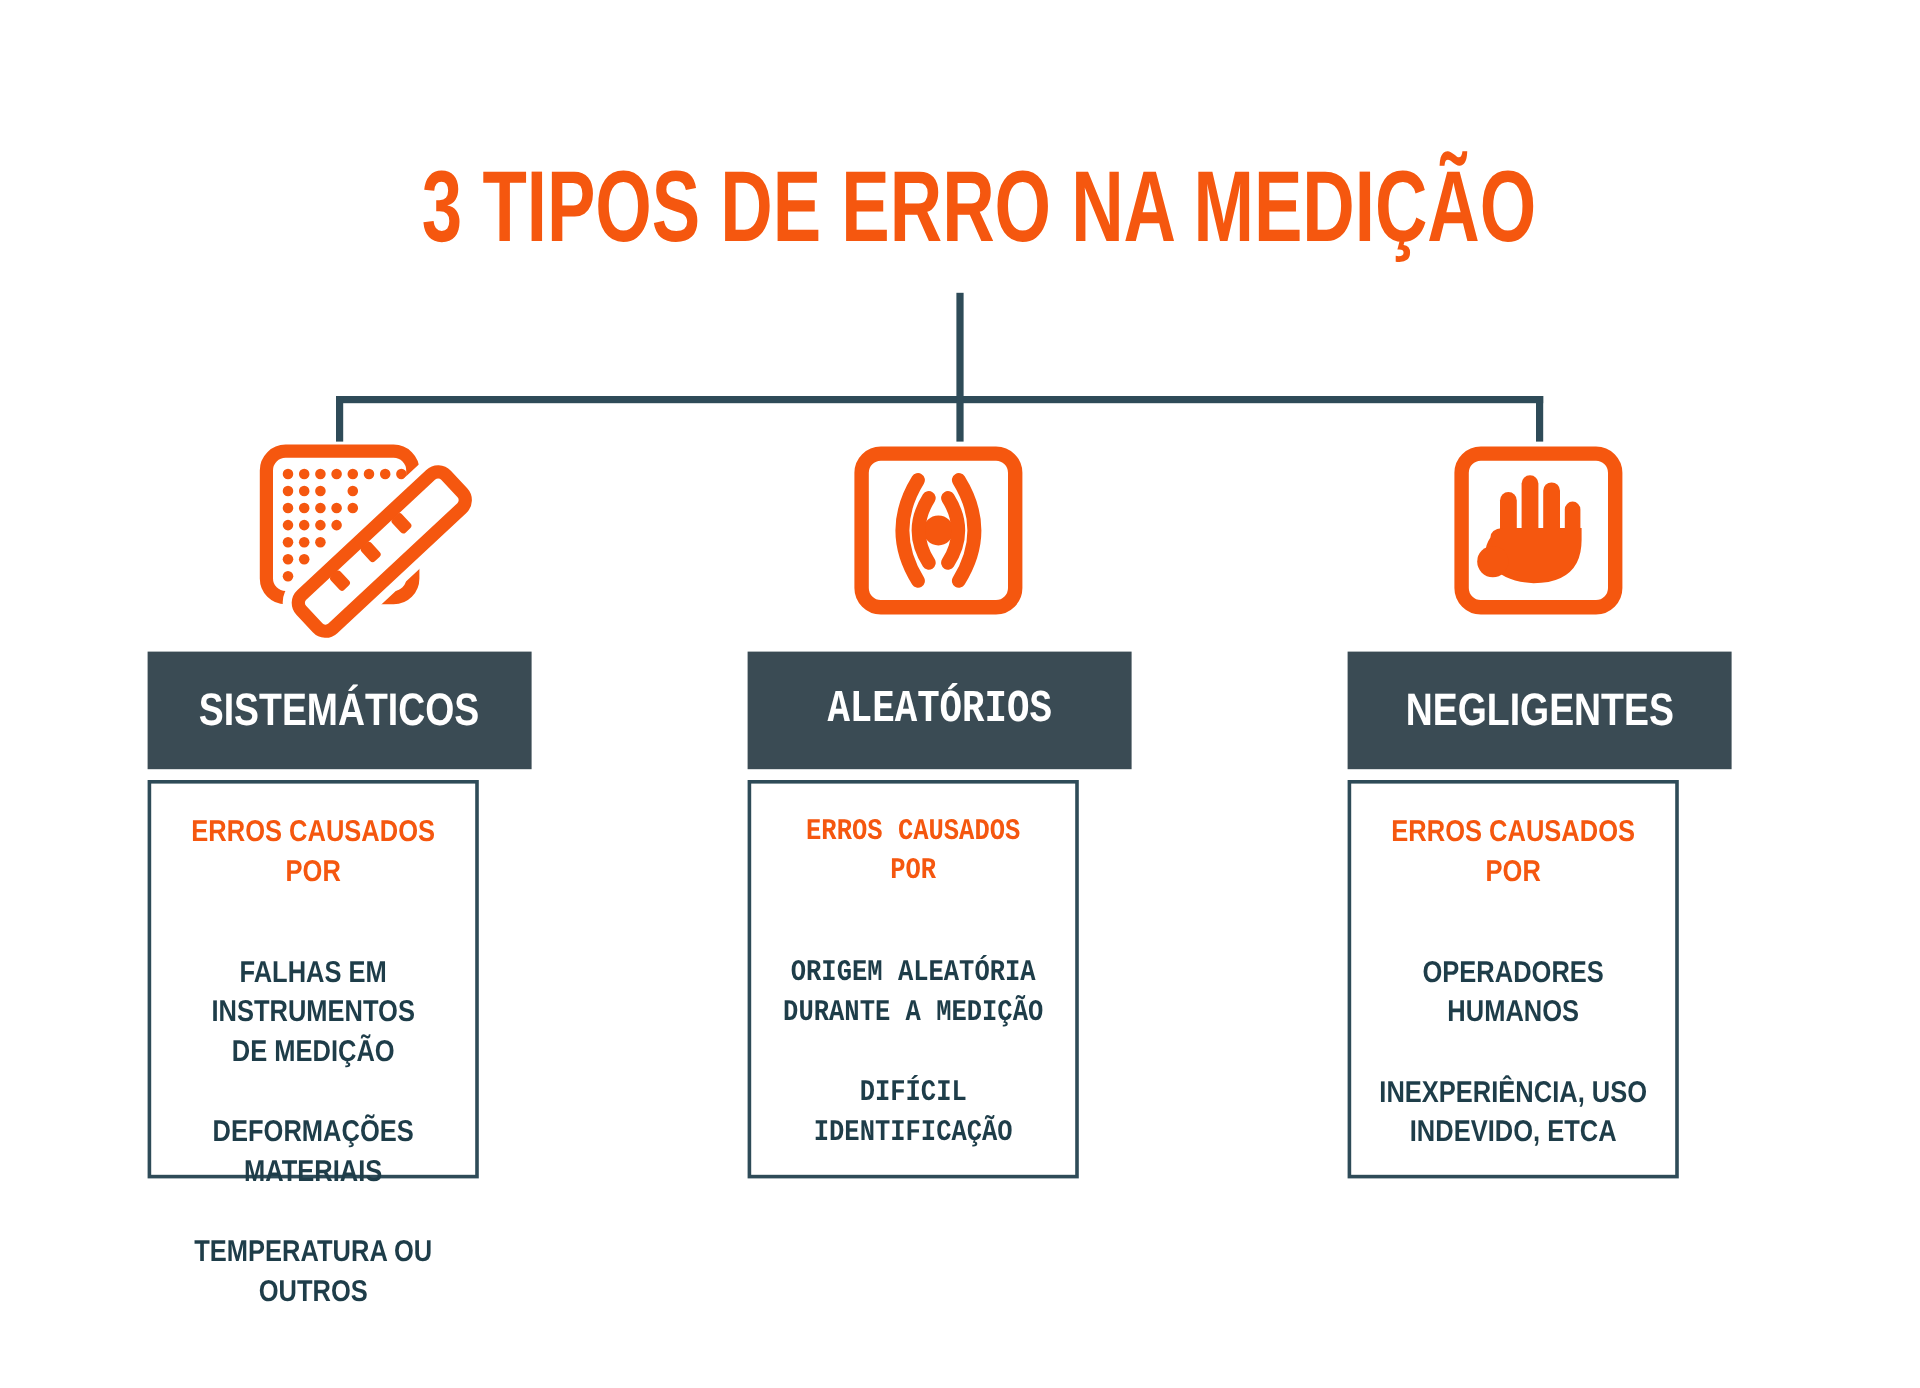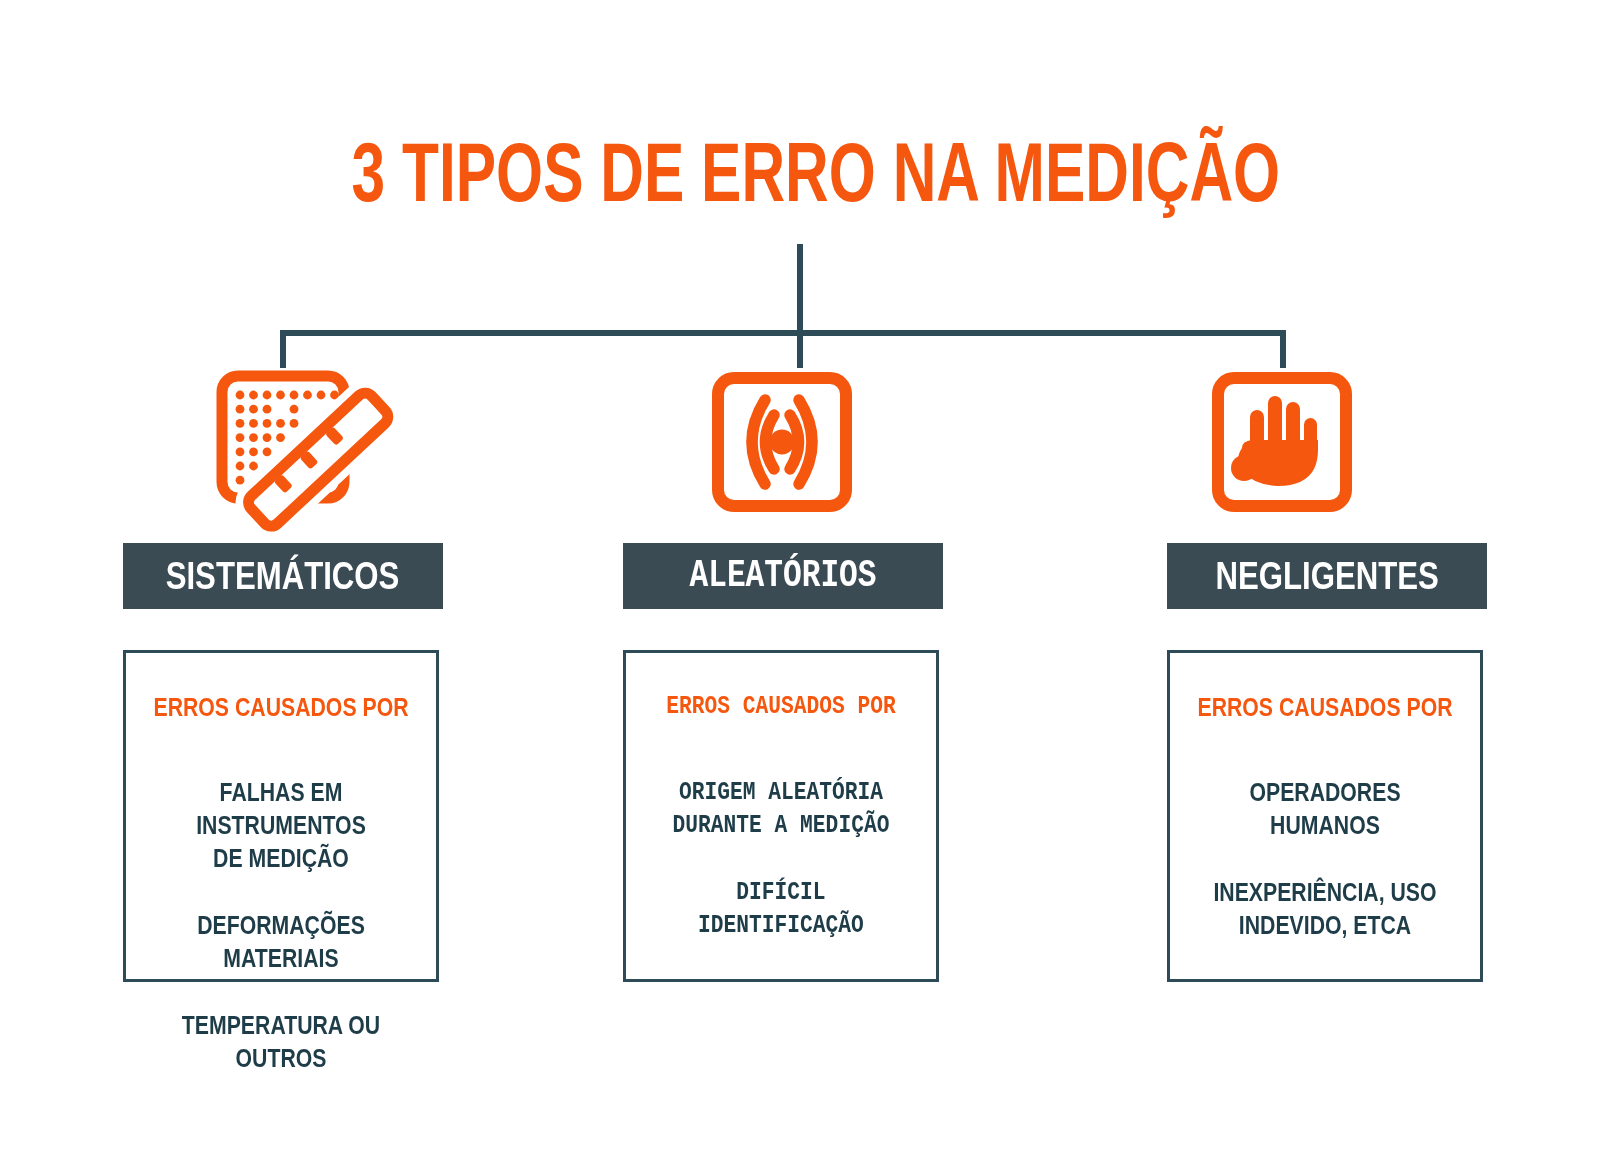--- a/index.html
+++ b/index.html
@@ -28,41 +28,41 @@
   .drop-c    {left:797px;top:330px;width:6px;height:38px;}
   .drop-r    {left:1280px;top:330px;width:6px;height:38px;}
   
   .icon-wrap{position:absolute;top:368px;width:0;height:0;overflow:visible;}
   .icon-wrap svg{overflow:visible;display:block;}
   .ic-stroke{stroke:var(--orange);fill:#fff;}
   .ic-fill{fill:var(--orange);}
   .ic-halo{stroke:#fff;fill:#fff;}
   
   .header{
-    position:absolute;top:543px;width:320px;height:66px;
+    position:absolute;top:543px;width:320px;height:98px;
     background:var(--slate);display:flex;align-items:center;justify-content:center;
   }
   .header .cond-h{
     color:#fff;font-weight:bold;font-size:38px;line-height:1;
     display:inline-block;transform:scaleX(0.82);transform-origin:50% 50%;white-space:nowrap;
   }
   .box{
-    position:absolute;top:650px;width:316px;height:332px;
+    position:absolute;top:650px;width:276px;height:332px;
     background:#fff;border:3px solid var(--line);
-    box-sizing:border-box;text-align:center;padding-top:38px;
+    box-sizing:border-box;text-align:center;padding-top:24px;
   }
   .intro{
     color:var(--orange);font-weight:bold;font-size:25px;line-height:1.3;
     margin:0 0 52px 0;transform:scaleX(0.85);transform-origin:50% 50%;
   }
   .item{
     color:var(--ink);font-weight:bold;font-size:25px;line-height:1.32;
     margin:0 0 34px 0;white-space:pre-line;transform:scaleX(0.85);transform-origin:50% 50%;
   }
-  .col-0{left:123px;} .col-1{left:623px;font-family:Liberation Mono, monospace;} .col-2{left:1123px;margin-left:44px;}
+  .col-0{left:123px;} .col-1{left:623px;font-family:Liberation Mono, monospace;} .col-2{left:1123px;}
   .iw-0{left:123px;} .iw-1{left:623px;} .iw-2{left:1123px;}
 </style>
 </head>
 <body>
 
 <div class="canvas">
 
   <div class="title">
     <span class="cond-title">3 TIPOS DE ERRO NA MEDIÇÃO</span>
   </div>

